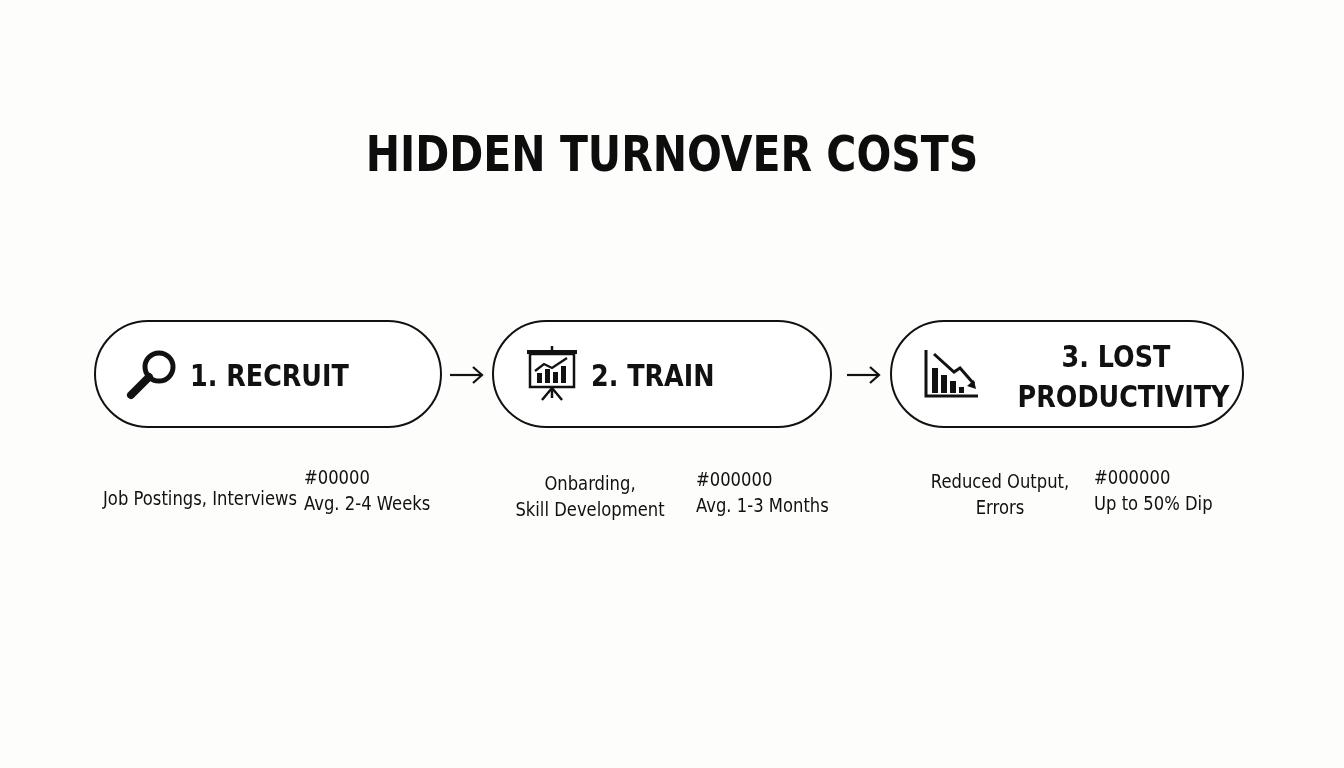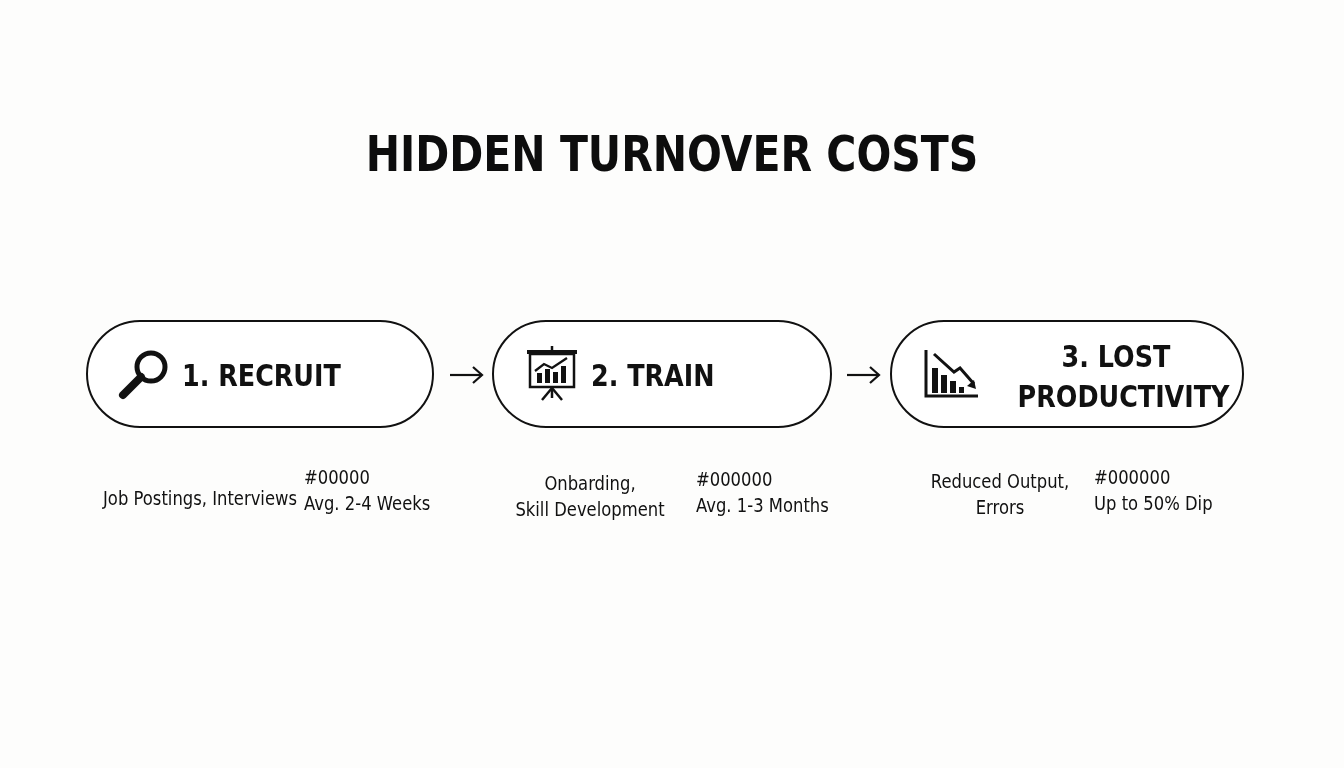--- a/index.html
+++ b/index.html
@@ -33,21 +33,21 @@
       position: absolute;
       top: 320px;
       height: 108px;
       border: 2.5px solid #111;
       border-radius: 54px;
       box-sizing: border-box;
       background: #fff;
       display: flex;
       align-items: center;
     }
-    .pill-1 { left: 86px; width: 348px; }
+    .pill-1 { left: 94px; width: 348px; }
     .pill-2 { left: 492px; width: 340px; }
     .pill-3 { left: 890px; width: 354px; }
     .pill .icon {
       position: absolute;
       width: 60px;
       height: 60px;
     }
     .pill-1 .icon { left: 26px; top: 22px; }
     .pill-2 .icon { left: 28px; top: 22px; }
     .pill-3 .icon { left: 28px; top: 24px; }

